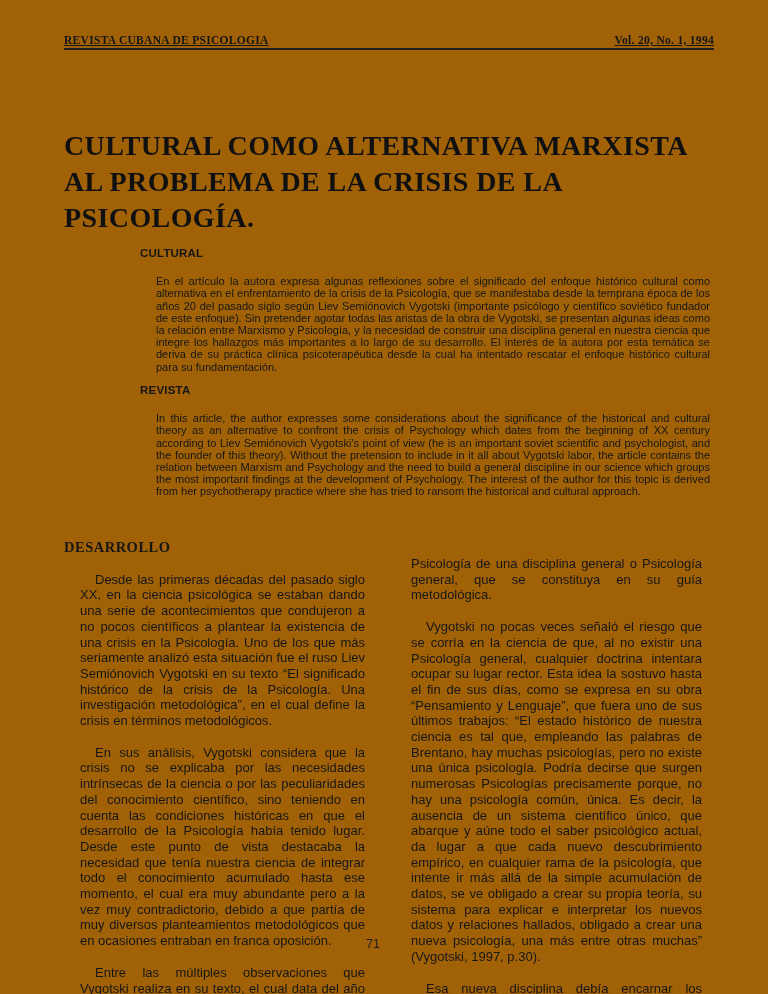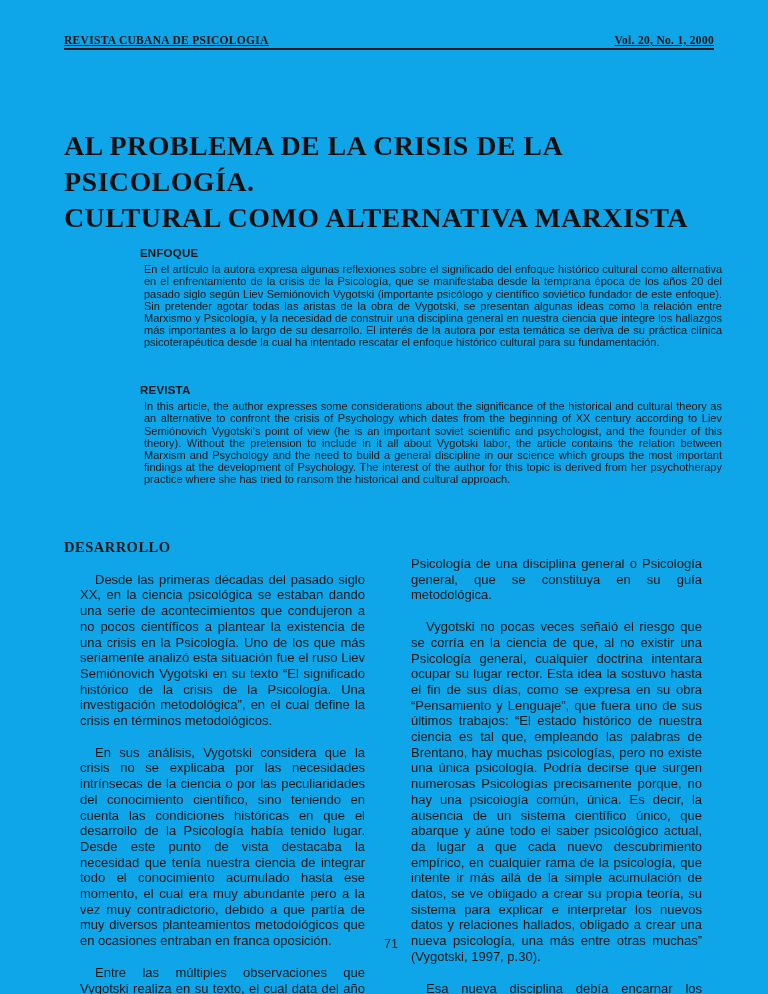--- a/index.html
+++ b/index.html
@@ -1,20 +1,20 @@
 <!DOCTYPE html>
 <html><head>
 <meta charset="utf-8">
 <style>
   html, body { margin: 0; padding: 0; background: #e8e8e8; }
   .page {
     position: relative;
     width: 768px;
     height: 994px;
-    background: #0ea5e9;
+    background: #a16207;
     font-family: "Liberation Sans", sans-serif;
     color: #161616;
     overflow: hidden;
   }
 
   
   .jheader {
     position: absolute;
     left: 64px;
     right: 54px;
@@ -65,21 +65,21 @@
   }
   .abs-block.resumen  { top: 247px; }
   .abs-block.abstract { top: 384px; }
   .abs-heading {
     font-weight: bold;
     font-size: 11.5px;
     margin-bottom: 3px;
     letter-spacing: 0.2px;
   }
   .abs-block p {
-    margin: 4px;
+    margin: 16px;
     text-align: justify;
   }
 
   
   .columns {
     position: absolute;
     left: 64px;
     top: 540px;
     width: 654px;
     display: flex;
@@ -97,44 +97,44 @@
     margin-bottom: 2px;
   }
   .col p {
     margin: 16px;
     text-align: justify;
   }
   .col p.indent { text-indent: 15px; }
 
   .page-number {
     position: absolute;
-    left: 384px;
+    left: 366px;
     top: 937px;
     font-size: 12.5px;
     color: #222;
   }
 </style>
 </head>
 <body>
 
 <div class="page">
 
   <div class="jheader">
     <span>REVISTA CUBANA DE PSICOLOGIA</span>
-    <span>Vol. 20, No. 1, 2000</span>
+    <span>Vol. 20, No. 1, 1994</span>
   </div>
 
   <h1 class="title">
+    <span>CULTURAL COMO ALTERNATIVA MARXISTA</span>
     <span>AL PROBLEMA DE LA CRISIS DE LA PSICOLOGÍA.</span>
-    <span>CULTURAL COMO ALTERNATIVA MARXISTA</span>
   </h1>
 
 
   <section class="abs-block resumen">
-    <div class="abs-heading">ENFOQUE</div>
+    <div class="abs-heading">CULTURAL</div>
     <p>En el artículo la autora expresa algunas reflexiones sobre el significado del enfoque histórico cultural como alternativa en el enfrentamiento de la crisis de la Psicología, que se manifestaba desde la temprana época de los años 20 del pasado siglo según Liev Semiónovich Vygotski (importante psicólogo y científico soviético fundador de este enfoque). Sin pretender agotar todas las aristas de la obra de Vygotski, se presentan algunas ideas como la relación entre Marxismo y Psicología, y la necesidad de construir una disciplina general en nuestra ciencia que integre los hallazgos más importantes a lo largo de su desarrollo. El interés de la autora por esta temática se deriva de su práctica clínica psicoterapéutica desde la cual ha intentado rescatar el enfoque histórico cultural para su fundamentación.</p>
   </section>
 
   <section class="abs-block abstract">
     <div class="abs-heading">REVISTA</div>
     <p>In this article, the author expresses some considerations about the significance of the historical and cultural theory as an alternative to confront the crisis of Psychology which dates from the beginning of XX century according to Liev Semiónovich Vygotski's point of view (he is an important soviet scientific and psychologist, and the founder of this theory). Without the pretension to include in it all about Vygotski labor, the article contains the relation between Marxism and Psychology and the need to build a general discipline in our science which groups the most important findings at the development of Psychology. The interest of the author for this topic is derived from her psychotherapy practice where she has tried to ransom the historical and cultural approach.</p>
   </section>
 
   <div class="columns">
     <div class="col left">

